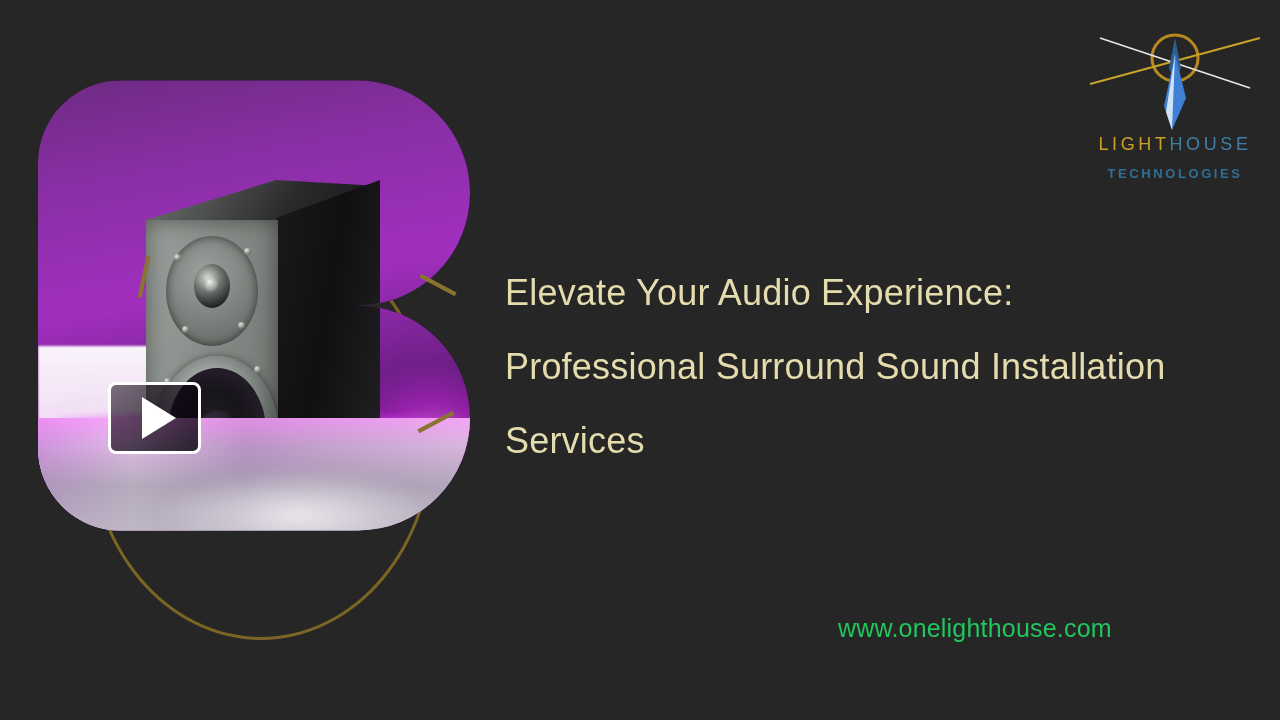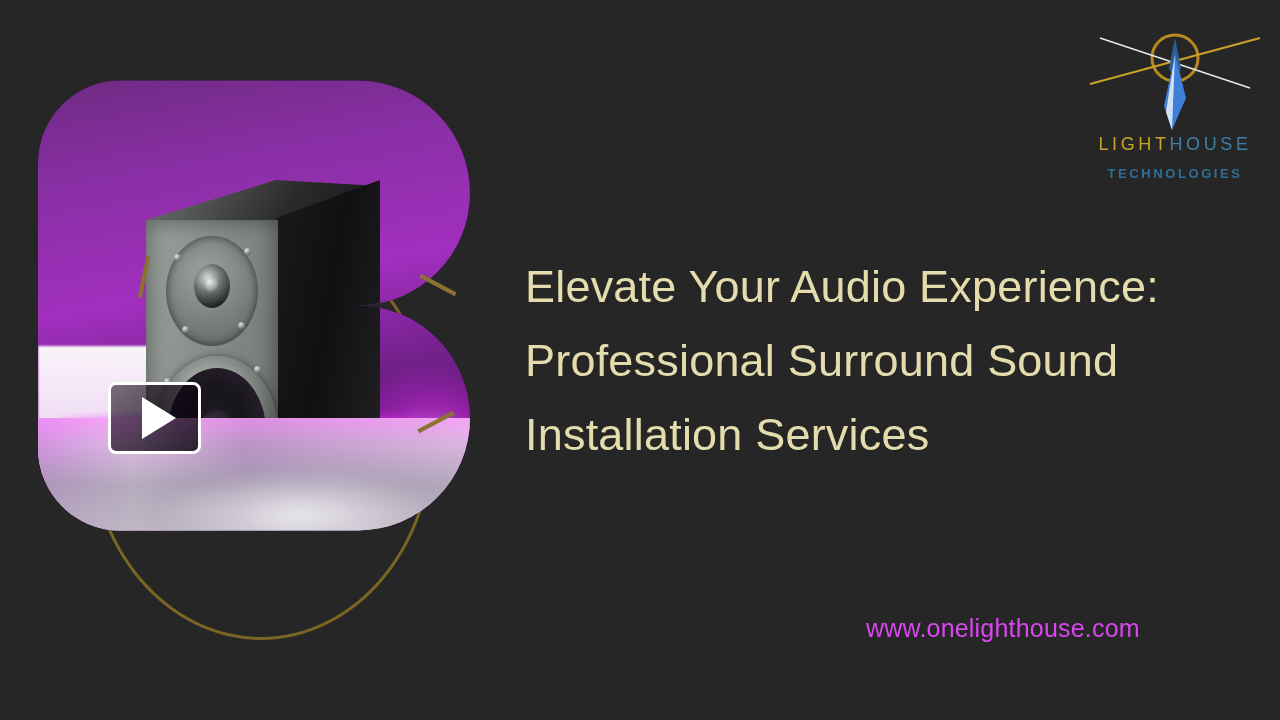--- a/index.html
+++ b/index.html
@@ -240,36 +240,35 @@
     font-size: 13px;
     letter-spacing: 2.6px;
     font-weight: bold;
     color: #2e6f97;
   }
 
   
   .headline {
     position: absolute;
     left: 505px;
-    top: 220px;
+    top: 232px;
     width: 690px;
     color: #e5dcae;
-    font-size: 45px;
+    font-size: 36px;
     line-height: 74px;
     font-weight: 400;
     letter-spacing: 0.2px;
-    margin-left: 20px;
   }
 
   
   .url {
     position: absolute;
-    left: 866px;
+    left: 838px;
     top: 614px;
-    color: #d946ef;
+    color: #22c55e;
     font-size: 25px;
     letter-spacing: 0.2px;
   }
 </style>
 </head>
 <body>
 
 <div class="slide">
 
   <svg width="0" height="0" style="position:absolute" aria-hidden="true">

